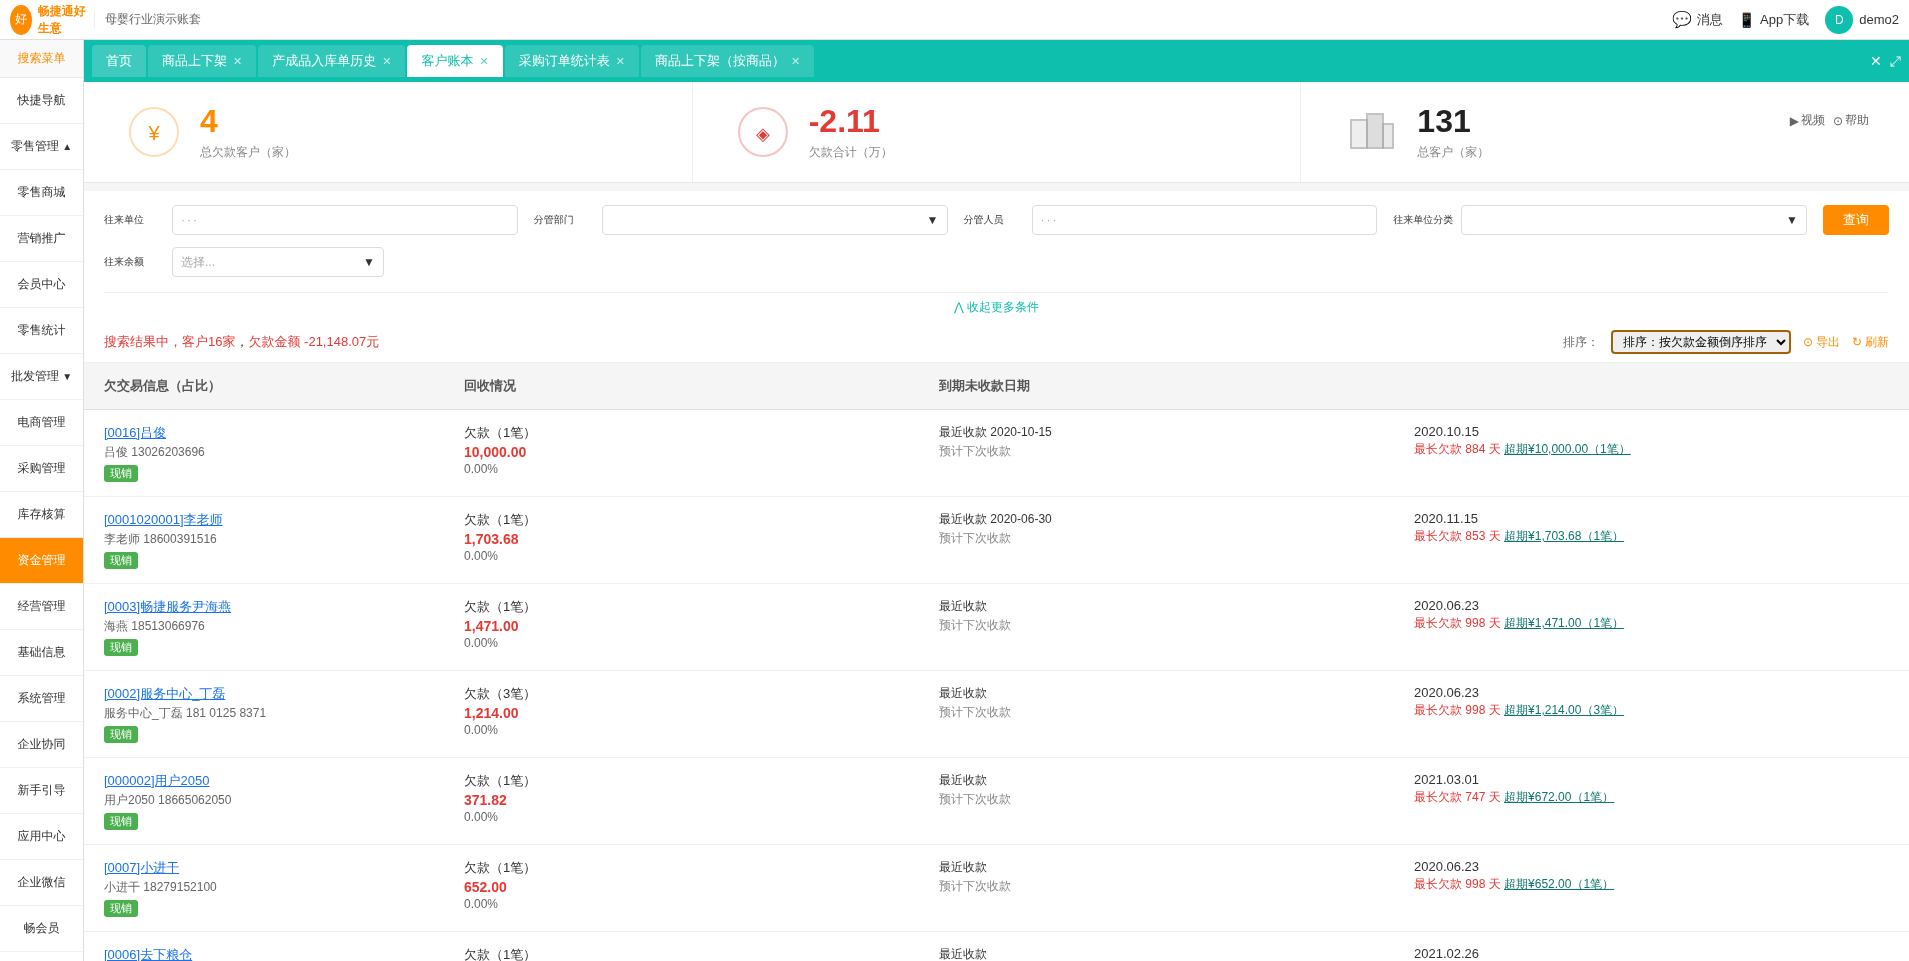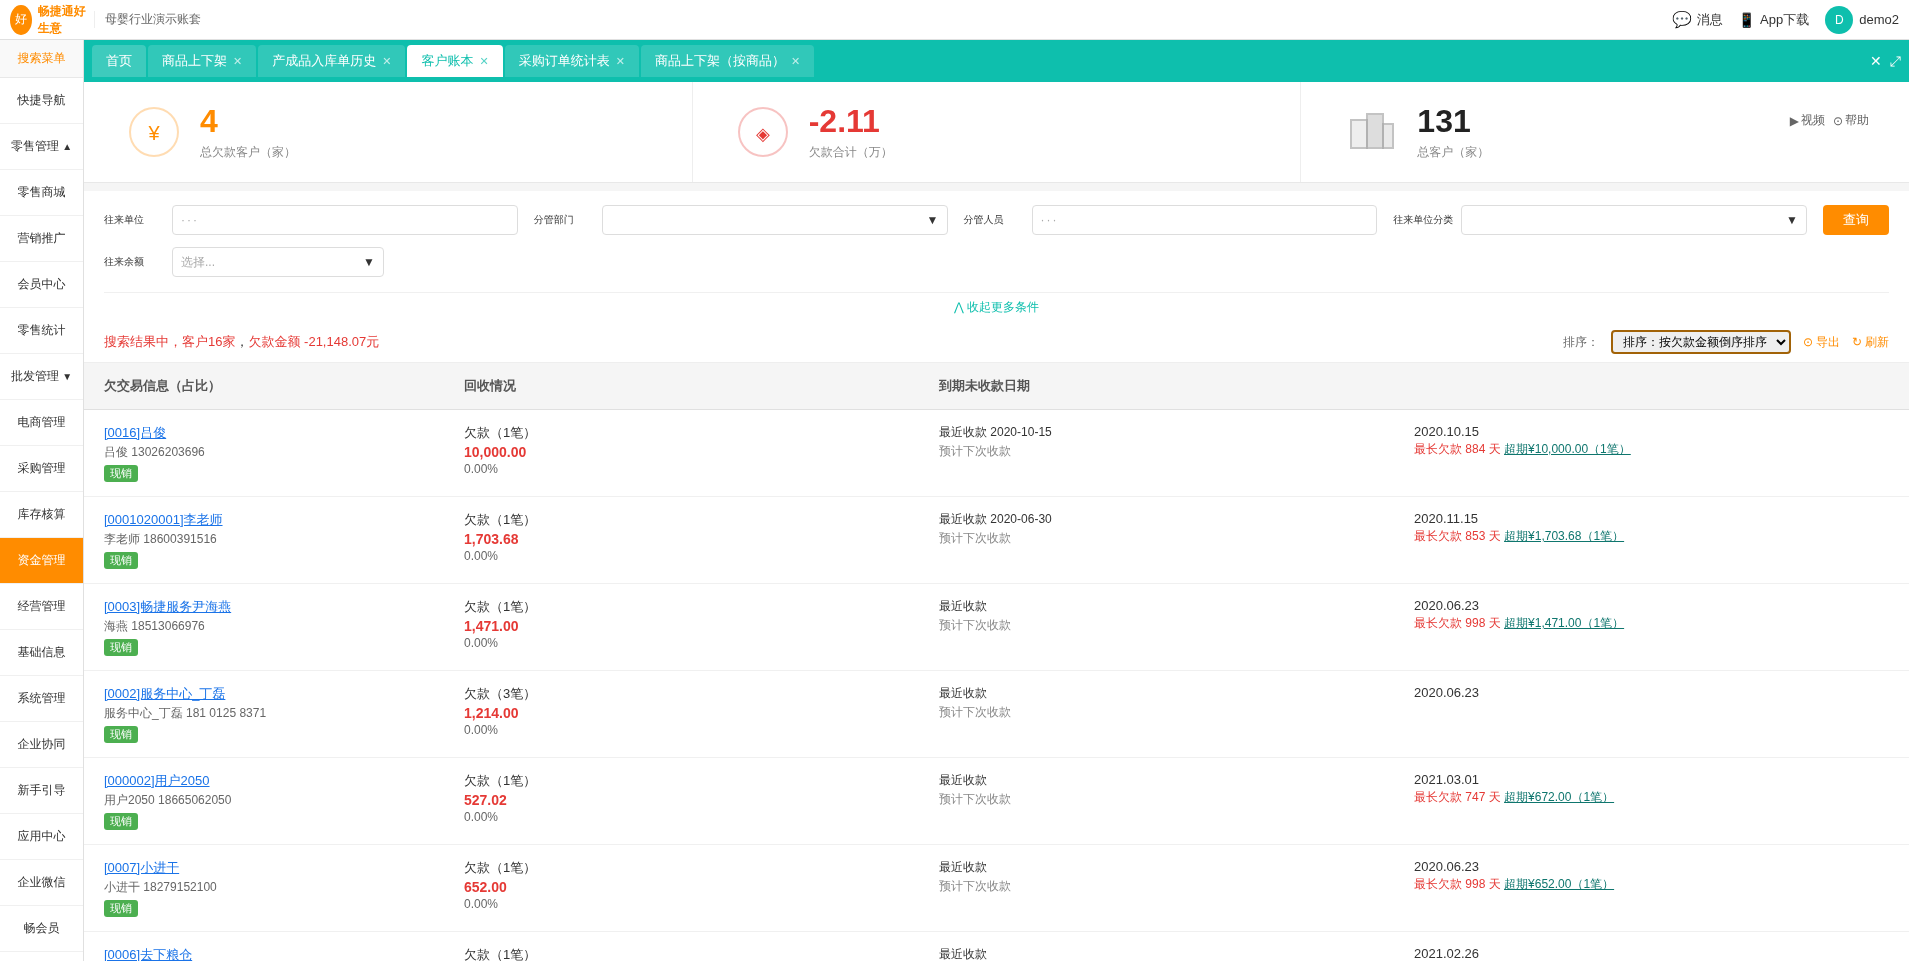--- a/index.html
+++ b/index.html
@@ -434,34 +434,38 @@
                 <div class="debt-count">欠款（3笔）</div>
                 <div class="debt-amount">1,214.00</div>
                 <div class="debt-ratio">0.00%</div>
               </div>
               <div class="cell">
                 <div class="collection-date"><span>最近收款</span></div>
                 <div class="collection-next">预计下次收款</div>
               </div>
               <div class="cell">
                 <div class="overdue-date">2020.06.23</div>
+                <div class="overdue-days">
+                  <span>最长欠款 998 天</span>
+                  <span class="overdue-link">超期¥1,214.00（3笔）</span>
+                </div>
               </div>
             </div>
           </div>
 
           <div class="table-row-wrapper">
             <div class="table-row">
               <div class="cell">
                 <div class="customer-name">[000002]用户2050</div>
                 <div class="customer-phone">用户2050 18665062050</div>
                 <span class="tag">现销</span>
               </div>
               <div class="cell">
                 <div class="debt-count">欠款（1笔）</div>
-                <div class="debt-amount">527.02</div>
+                <div class="debt-amount">371.82</div>
                 <div class="debt-ratio">0.00%</div>
               </div>
               <div class="cell">
                 <div class="collection-date"><span>最近收款</span></div>
                 <div class="collection-next">预计下次收款</div>
               </div>
               <div class="cell">
                 <div class="overdue-date">2021.03.01</div>
                 <div class="overdue-days">
                   <span>最长欠款 747 天</span>

